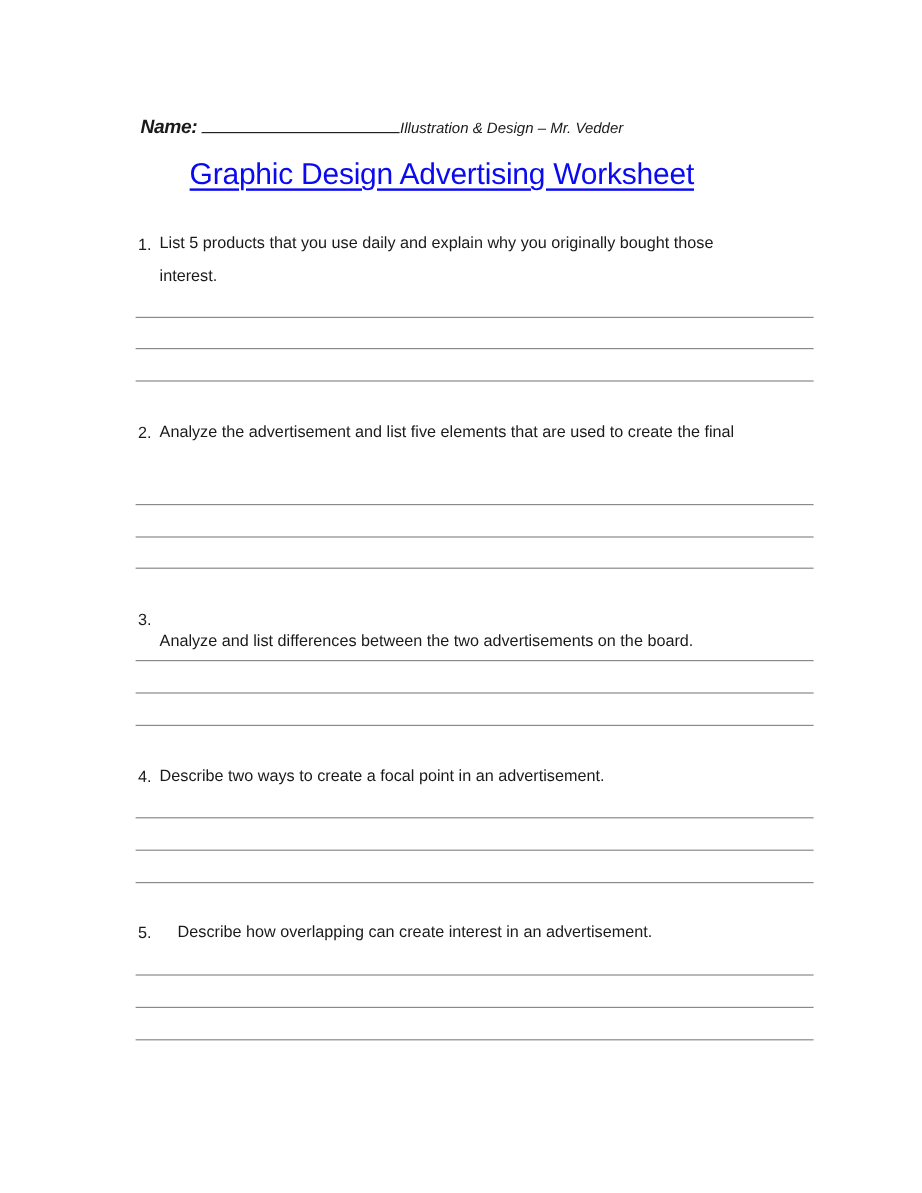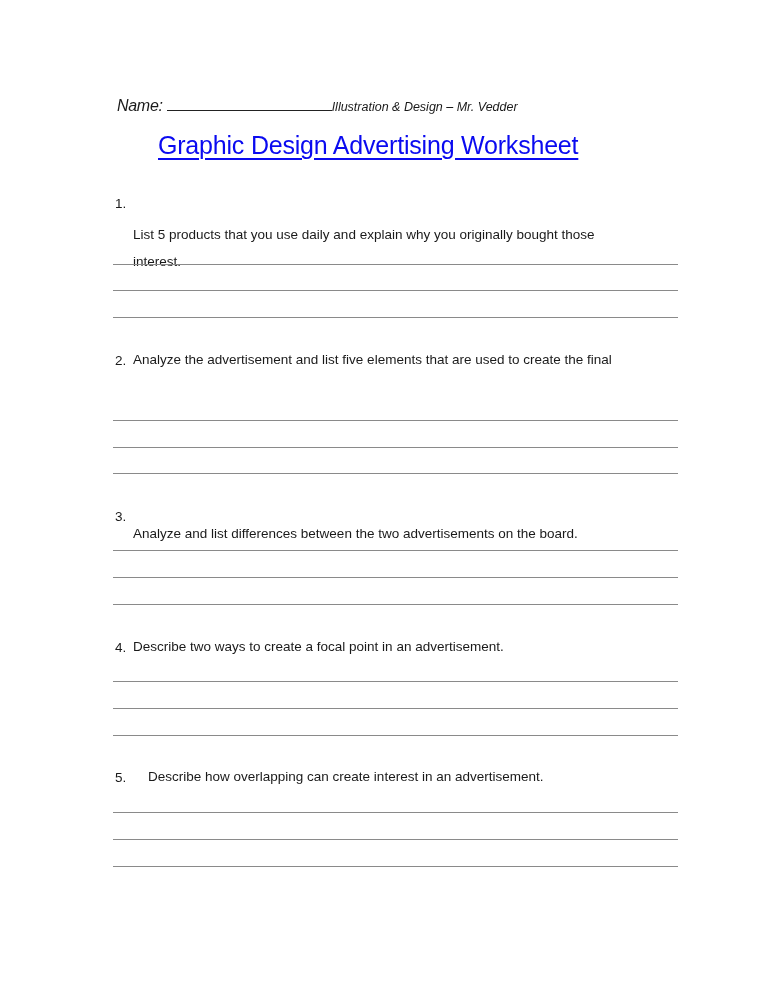--- a/index.html
+++ b/index.html
@@ -1,37 +1,37 @@
 <!DOCTYPE html>
 <html><head>
 <meta charset="utf-8">
 <style>
   html, body { margin:0; padding:0; background:#ffffff; }
   body { width:768px; height:994px; position:relative; overflow:hidden; font-family:"Liberation Sans", sans-serif; color:#1a1a1a; }
   .abs { position:absolute; }
   .name-row { left:117px; top:96px; font-style:italic; white-space:nowrap; }
-  .name-label { font-size:16px; font-weight:normal; letter-spacing:-0.3px; }
+  .name-label { font-size:16px; font-weight:bold; letter-spacing:-0.3px; }
   .name-blank { display:inline-block; width:165px; border-bottom:1.3px solid #222; margin-left:4px; height:14px; vertical-align:baseline; }
   .course { font-size:12.5px; margin-left:0; }
   .title { left:158px; top:131px; font-size:25px; color:#0a0af0; text-decoration:underline; text-decoration-thickness:1.5px; text-underline-offset:4px; white-space:nowrap; letter-spacing:-0.2px; }
   .q-num { left:115px; font-size:13.5px; }
   .q-text { left:133px; font-size:13.5px; line-height:27px; width:560px; }
   .ans-line { left:113px; width:565px; height:0; border-top:1.4px solid #8a8a8a; }
 </style>
 </head>
 <body>
 
 <div class="abs name-row">
   <span class="name-label">Name:</span><span class="name-blank"></span><span class="course">Illustration &amp; Design – Mr. Vedder</span>
 </div>
 
 <div class="abs title">Graphic Design Advertising Worksheet</div>
 
 <div class="abs q-num" style="top:196px;">1.</div>
-<div class="abs q-text" style="top:189px;margin-top:32px;">
+<div class="abs q-text" style="top:189px;">
   <div>List 5 products that you use daily and explain why you originally bought those</div>
   <div>interest.</div>
 </div>
 <div class="abs ans-line" style="top:264px;"></div>
 <div class="abs ans-line" style="top:290px;"></div>
 <div class="abs ans-line" style="top:317px;"></div>
 
 <div class="abs q-num" style="top:353px;">2.</div>
 <div class="abs q-text" style="top:346px;">
   <div>Analyze the advertisement and list five elements that are used to create the final</div>

